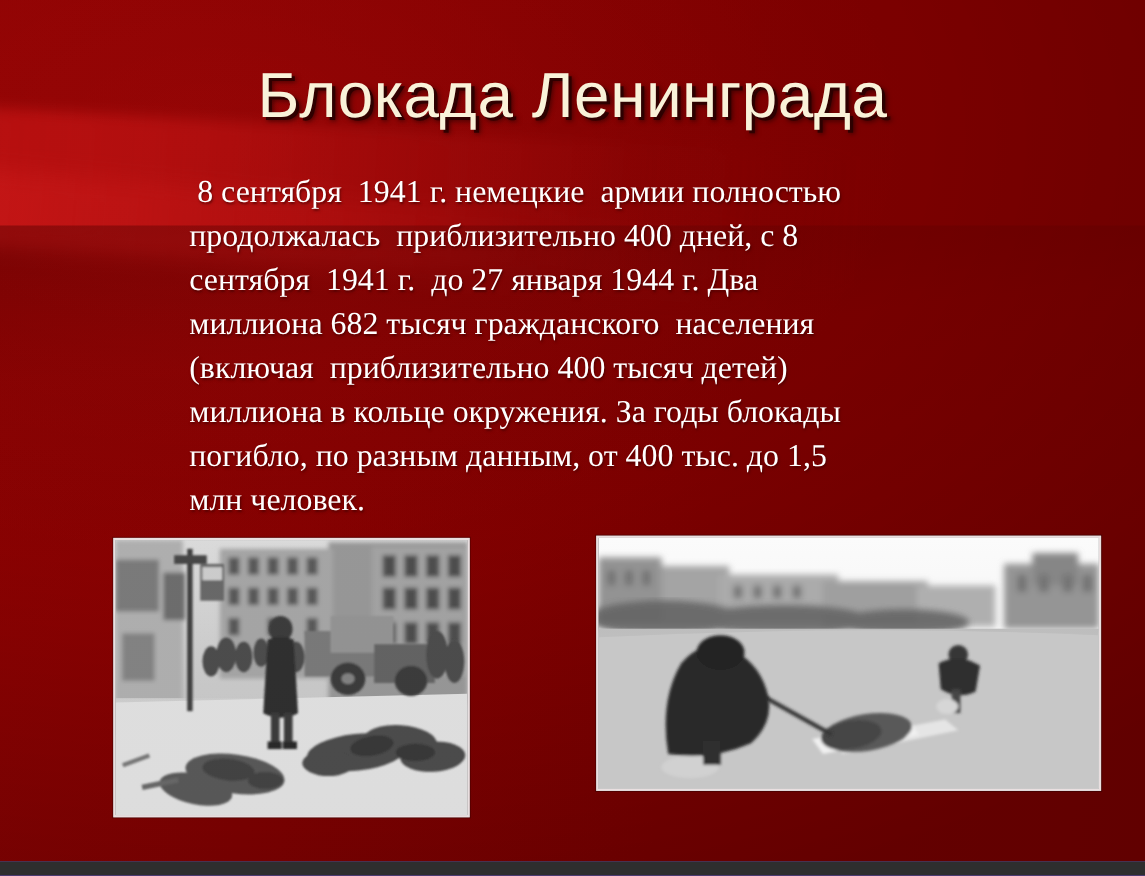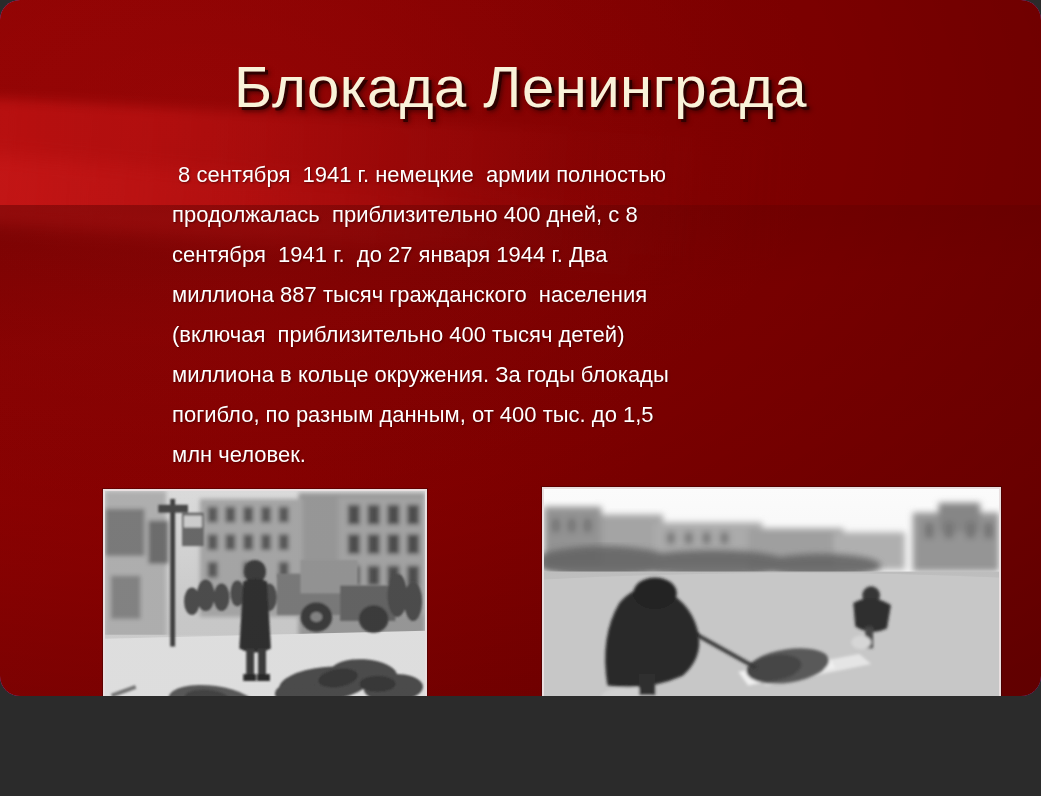--- a/index.html
+++ b/index.html
@@ -7,24 +7,23 @@
     padding: 0;
     background: #2b2b2b;
   }
   body {
     font-family: "Liberation Sans", sans-serif;
   }
 
   #slide {
     position: relative;
     width: 1041px;
-    height: 696px;
+    height: 796px;
     overflow: hidden;
     background: #8b5cf6;
-    border-radius: 20px;
   }
 
   
   .bg-base {
     position: absolute;
     left: 0; top: 0;
     width: 1041px;
     height: 783px;
     background: linear-gradient(100deg, #8c0202 0%, #860101 30%, #7c0000 62%, #760000 100%);
   }
@@ -99,24 +98,25 @@
     white-space: nowrap;
   }
 
   
   #body-text {
     position: absolute;
     left: 172px;
     top: 155px;
     width: 700px;
     color: #ffffff;
-    font-size: 22px;
+    font-size: 29px;
     line-height: 40px;
     font-weight: 400;
     text-shadow: 1px 1px 2px rgba(60,0,0,0.65);
+    font-family: Liberation Serif, serif;
   }
   #body-text .ln {
     display: block;
     white-space: pre;
   }
 
   
   .photo {
     position: absolute;
     border: 2px solid #e9dfe0;
@@ -159,21 +159,21 @@
   <div class="bg-swoosh2"></div>
   <div class="bg-dark-lower"></div>
   <div class="bg-vignette"></div>
 
   <div id="title">Блокада Ленинграда</div>
 
   <div id="body-text">
     <span class="ln"> 8 сентября  1941 г. немецкие  армии полностью</span>
     <span class="ln">продолжалась  приблизительно 400 дней, с 8</span>
     <span class="ln">сентября  1941 г.  до 27 января 1944 г. Два</span>
-    <span class="ln">миллиона 887 тысяч гражданского  населения</span>
+    <span class="ln">миллиона 682 тысяч гражданского  населения</span>
     <span class="ln">(включая  приблизительно 400 тысяч детей)</span>
     <span class="ln">миллиона в кольце окружения. За годы блокады</span>
     <span class="ln">погибло, по разным данным, от 400 тыс. до 1,5</span>
     <span class="ln">млн человек.</span>
   </div>
 
   <div class="photo" id="photo-left">
     <svg viewBox="0 0 324 254" preserveAspectRatio="none">
       <defs>
         <linearGradient id="skyL" x1="0" y1="0" x2="0" y2="1">

